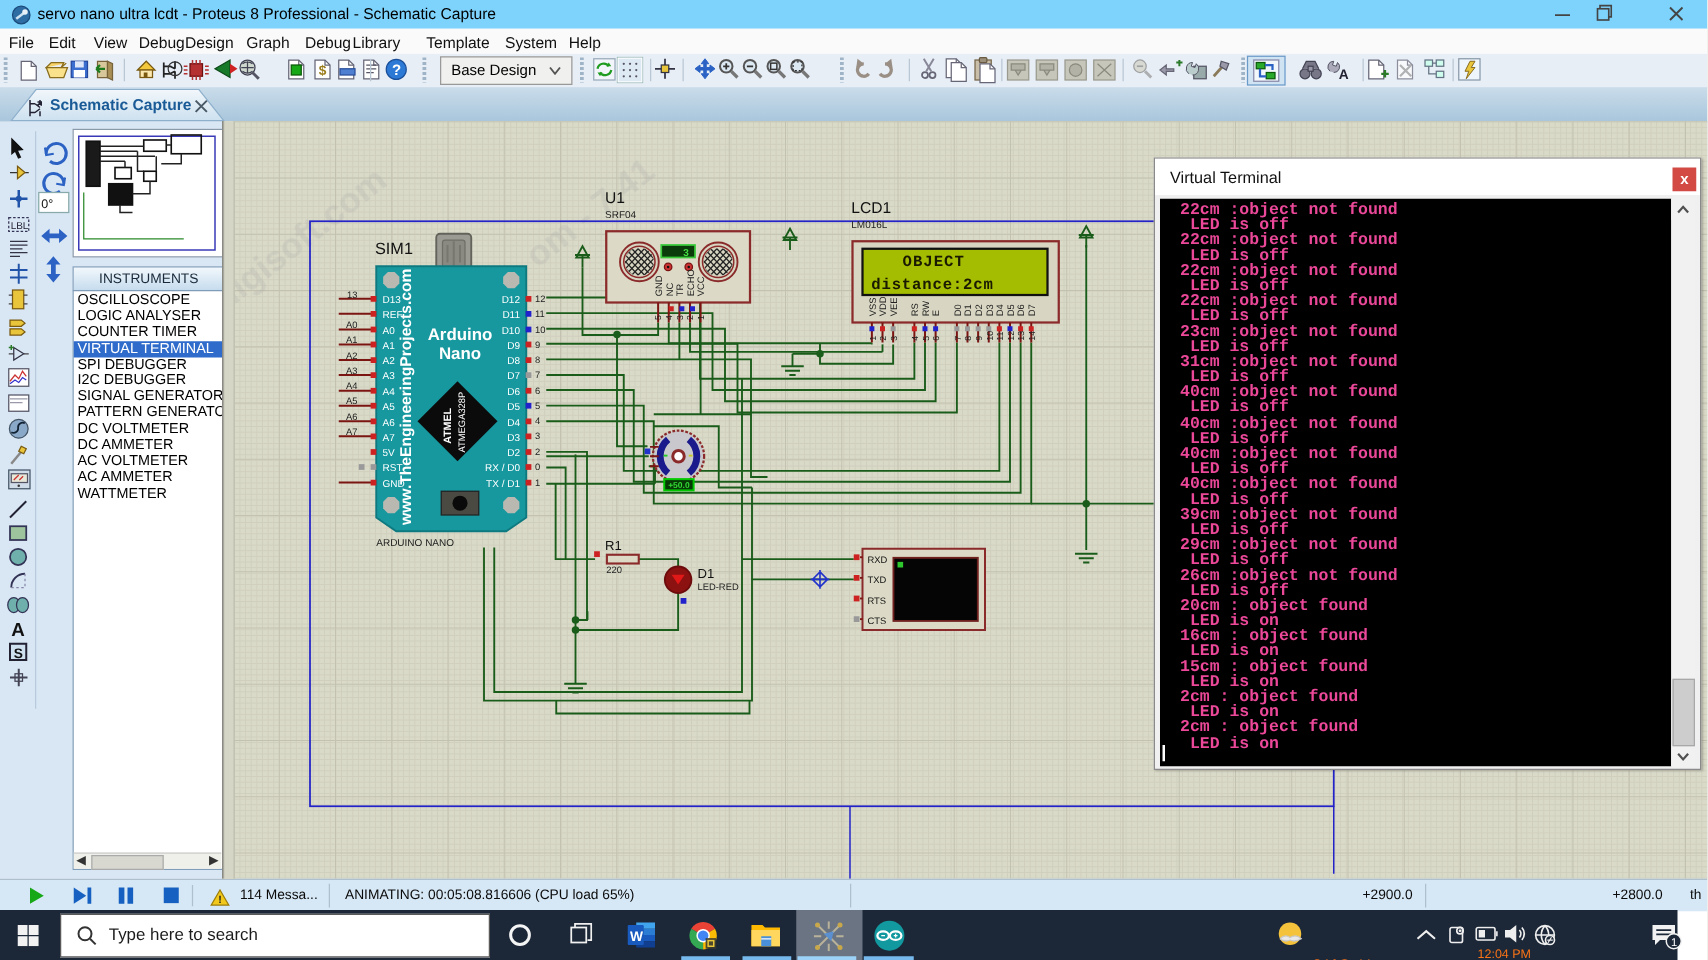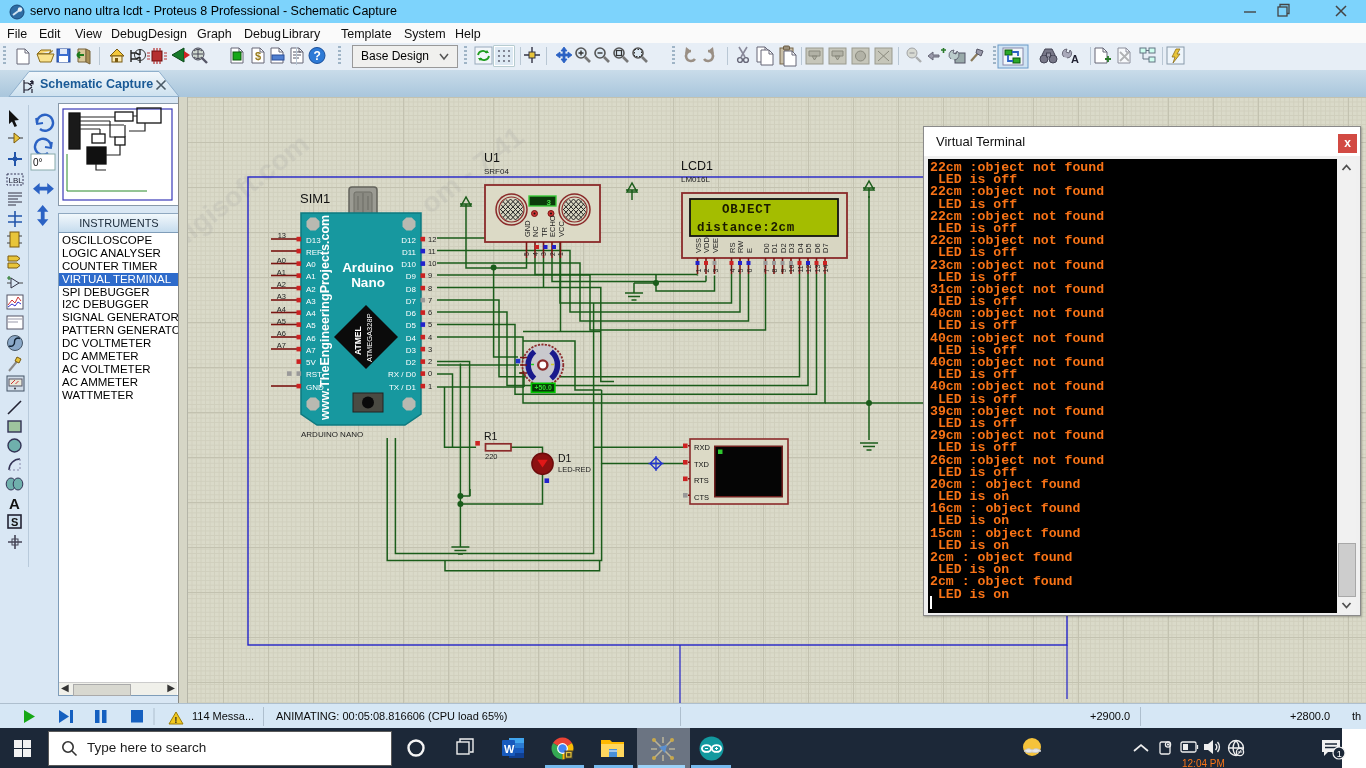--- a/index.html
+++ b/index.html
@@ -40,22 +40,22 @@
      background:#fff;border:1px solid #7f9db9;font-size:11.5px;color:#000;}
   .ii{height:12.9px;line-height:13px;padding-left:3px;white-space:nowrap;overflow:hidden;}
   
   #vt{position:absolute;left:923px;top:126px;width:436px;height:488px;
       background:#f0f0f0;border:1px solid #8a8a8a;box-shadow:1px 1px 2px rgba(0,0,0,.25);}
   #vttitle{position:absolute;left:0;top:0;width:436px;height:29px;background:#ffffff;}
   #vttext{position:absolute;left:12px;top:7px;font-size:13px;color:#111;}
   #vtx{position:absolute;left:414px;top:7px;width:19px;height:19px;background:#d24a43;
        color:#fff;font-size:12px;font-weight:bold;text-align:center;line-height:19px;}
   #vtblack{position:absolute;left:4px;top:32px;width:409px;height:454px;background:#000;overflow:hidden;}
-  #vtpre{margin:0;padding:3px 0 0 2px;font-family:"Liberation Mono",monospace;
-         font-size:13.2px;line-height:12.18px;font-weight:bold;color:#f97316;white-space:pre;}
+  #vtpre{margin:0;padding:3px 0 0 16px;font-family:"Liberation Mono",monospace;
+         font-size:13.2px;line-height:12.18px;font-weight:bold;color:#ec4899;white-space:pre;}
   #vtsb{position:absolute;left:413px;top:32px;width:19px;height:454px;background:#f1f1f1;}
   
   #statusbar{position:absolute;left:0;top:703px;width:1366px;height:25px;
       background:#d6e7f5;border-top:1px solid #aebfce;font-size:11px;color:#0a0a0a;}
   
   #taskbar{position:absolute;left:0;top:728px;width:1342px;height:40px;background:#1c2838;}
   #search{position:absolute;left:48px;top:3px;width:342px;height:33px;background:#ffffff;
      border:1px solid #5a5a5a;}
   #searchtext{position:absolute;left:38px;top:8px;font-size:13.5px;color:#1c1c1c;}
   .tray{position:absolute;color:#f97316;font-size:13.5px;margin-top:25px;}

